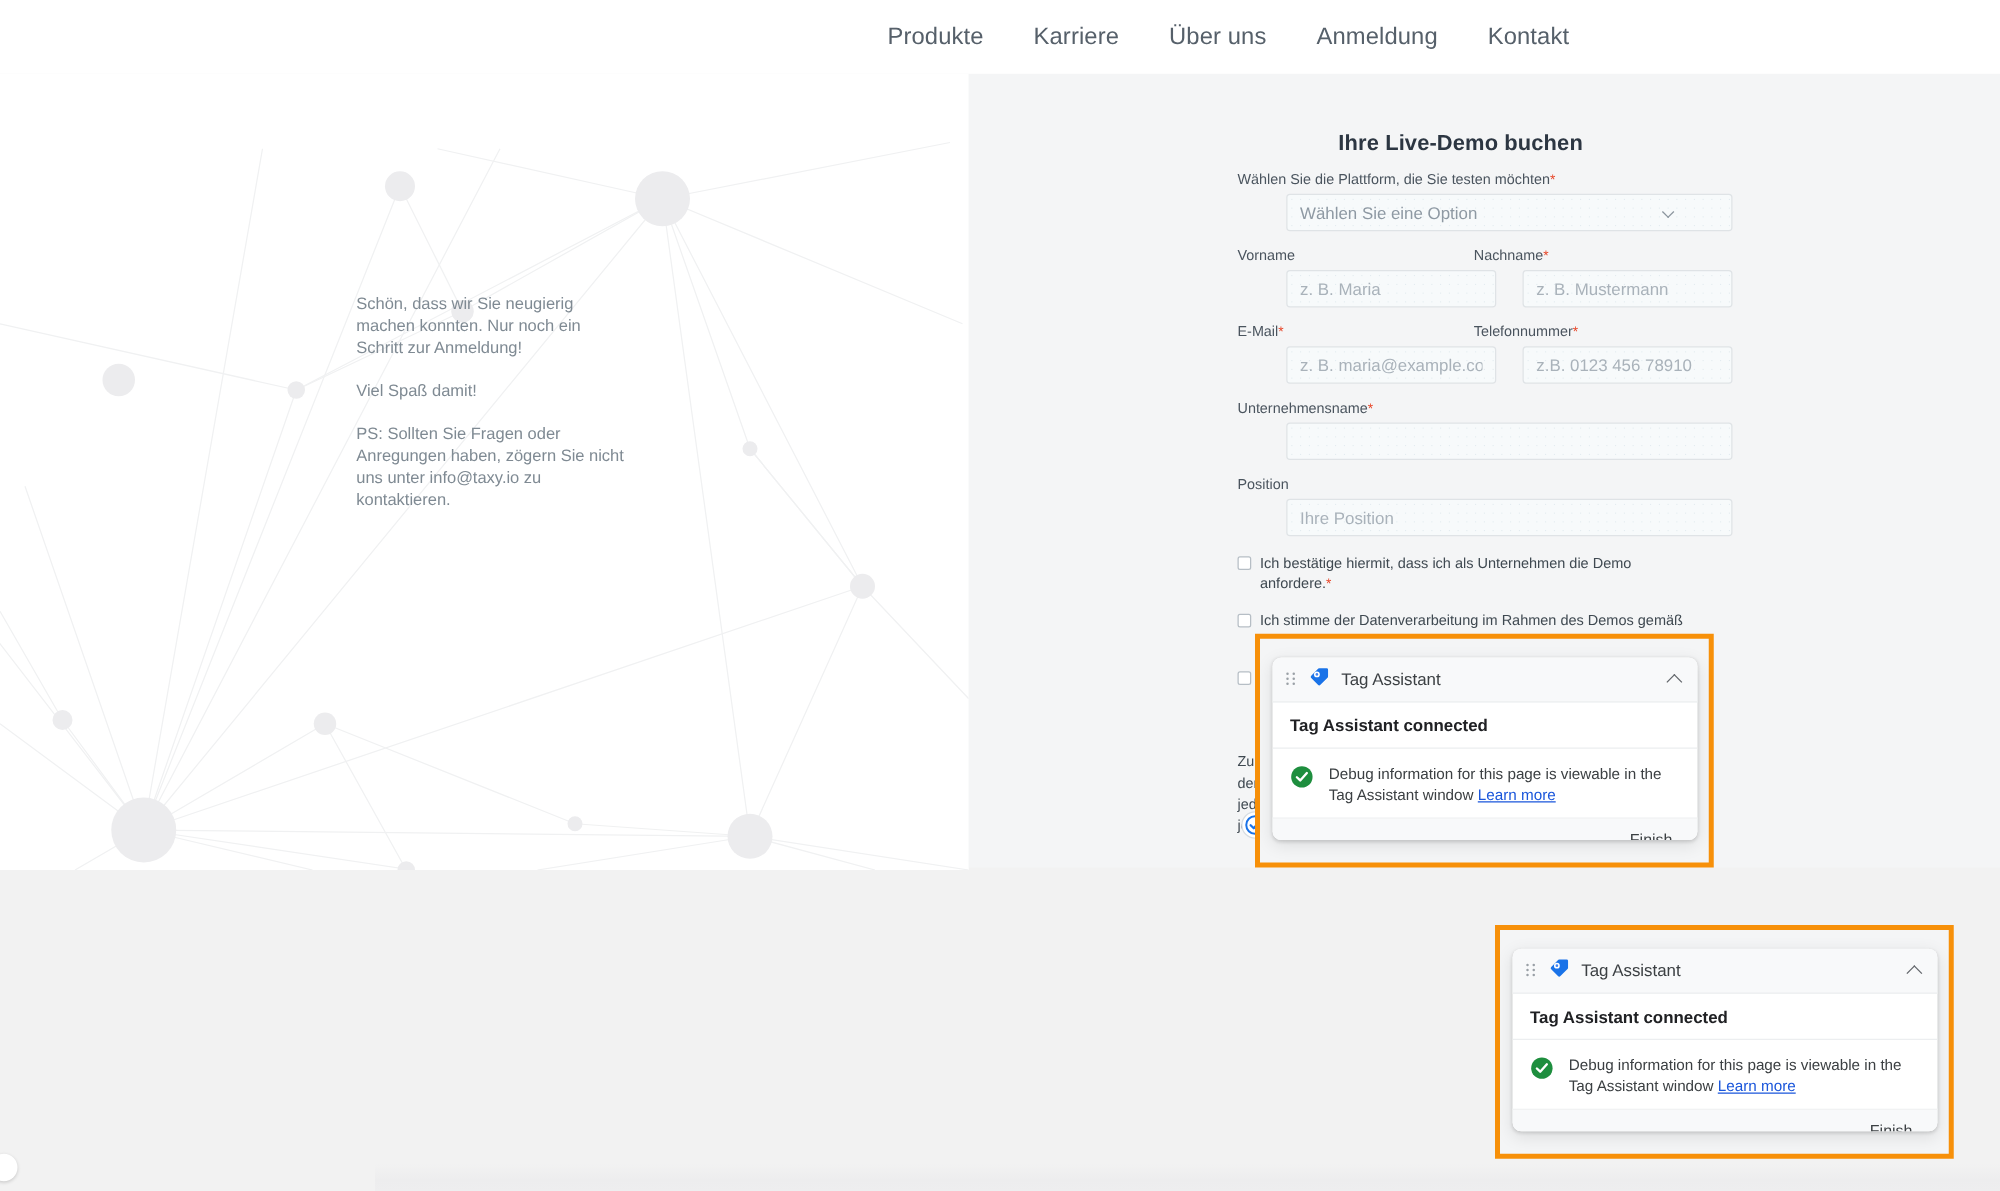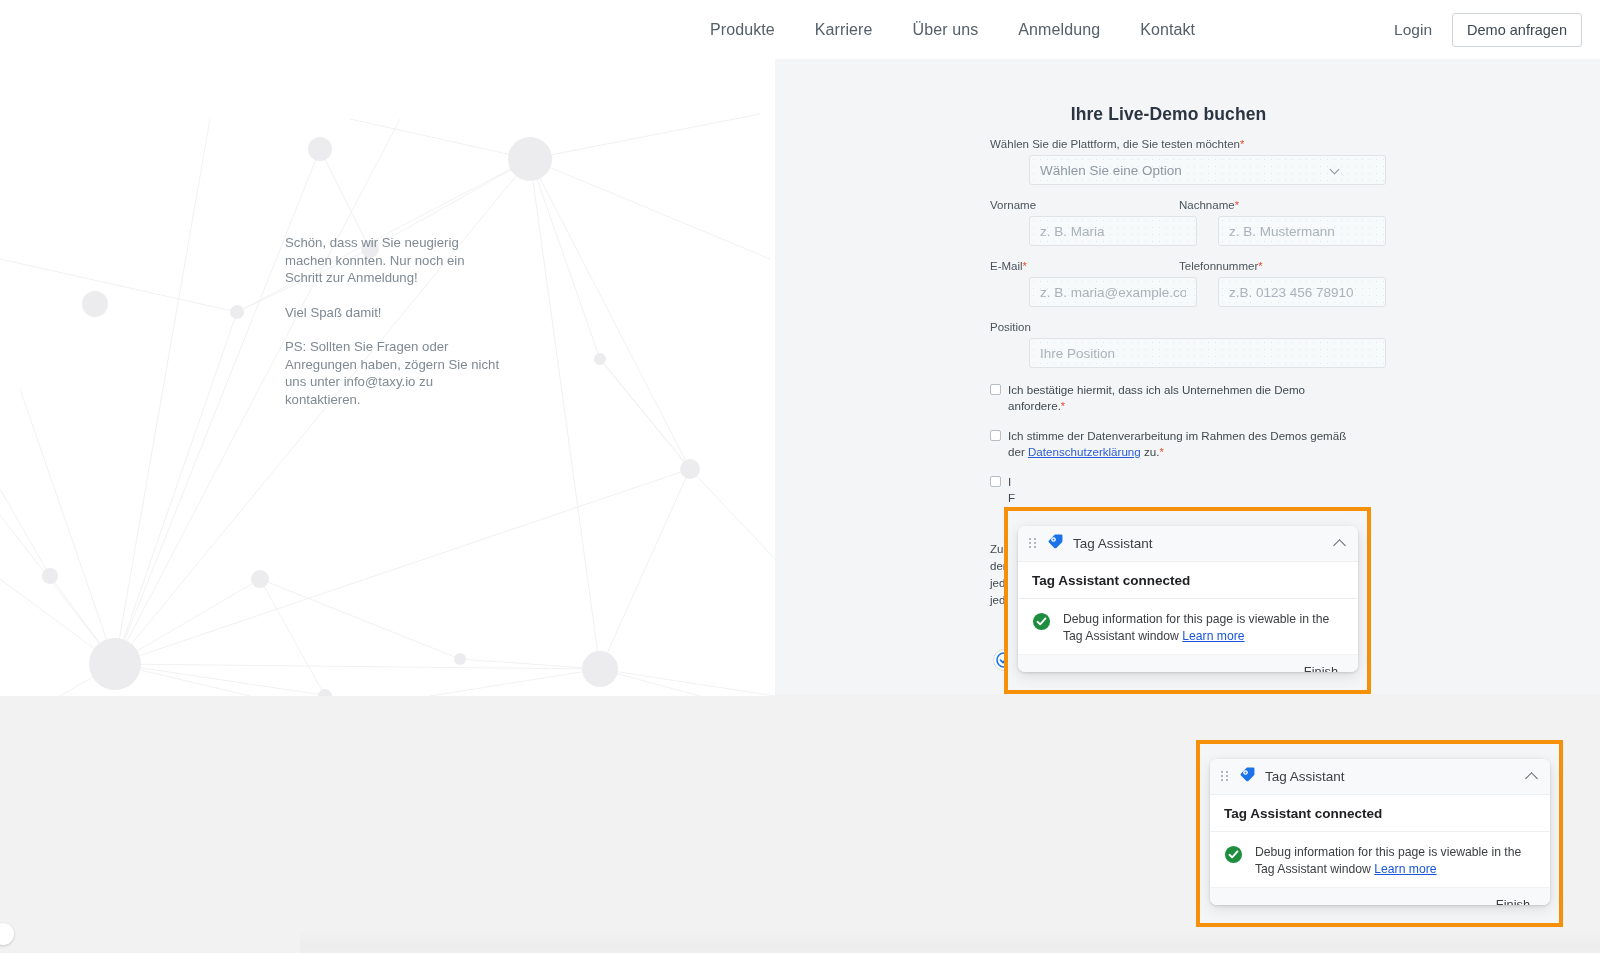--- a/index.html
+++ b/index.html
@@ -15,21 +15,21 @@
   
   .header {
     position:absolute; top:0; left:0; width:1600px; height:59px;
     background:#ffffff; z-index:30;
   }
   .nav {
     position:absolute; left:690px; top:0; height:59px;
     display:flex; align-items:center; gap:0;
   }
   .nav a {
-    color:#56606a; font-size:16px; text-decoration:none;
+    color:#56606a; font-size:19px; text-decoration:none;
     padding:0 20px; white-space:nowrap; letter-spacing:.1px;
   }
   .nav a:nth-child(1){ margin-left:0; }
   .nav-right {
     position:absolute; right:18px; top:0; height:59px;
     display:flex; align-items:center; gap:20px;
   }
   .nav-right .login {
     color:#56606a; font-size:15.5px; text-decoration:none;
   }
@@ -166,24 +166,20 @@
 <body>
 
 <div class="header">
   <nav class="nav">
     <a href="#">Produkte</a>
     <a href="#">Karriere</a>
     <a href="#">Über uns</a>
     <a href="#">Anmeldung</a>
     <a href="#">Kontakt</a>
   </nav>
-  <div class="nav-right">
-    <a href="#" class="login">Login</a>
-    <button class="demo-btn">Demo anfragen</button>
-  </div>
 </div>
 
 <div class="left-panel">
   <svg class="net-svg" width="775" height="637" aria-hidden="true">
     <g stroke="#f0f1f2" stroke-width="1" fill="none">
       <path d="M115 605 L530 100 M115 605 L320 90 M115 605 L210 60 M115 605 L400 60 M115 605 L-20 430 M115 605 L20 330 M115 605 L0 520 M115 605 L260 520 M115 605 L600 610 M115 605 L690 410 M115 605 L250 637 M115 605 L60 637 M115 605 L330 637"></path>
       <path d="M530 100 L690 410 M530 100 L370 190 M530 100 L760 55 M530 100 L600 610 M530 100 L350 60 M530 100 L770 200"></path>
       <path d="M690 410 L600 610 M690 410 L775 500 M690 410 L600 300"></path>
       <path d="M600 610 L460 600 M600 610 L775 637 M600 610 L430 637 M600 610 L700 637"></path>
       <path d="M237 253 L115 605 M237 253 L530 100 M237 253 L0 200"></path>
@@ -256,20 +252,26 @@
         <input class="fld" placeholder="z. B. maria@example.com" style="">
       </div>
       <div class="col">
         <label class="fld-label">
           <span>Telefonnummer</span><span class="req">*</span>
         </label>
         <input class="fld" placeholder="z.B. 0123 456 78910" style="">
       </div>
     </div>
 
+    <div class="grp">
+      <label class="fld-label">
+        <span>Unternehmensname</span><span class="req">*</span>
+      </label>
+      <input class="fld" placeholder="" style="">
+    </div>
 
     <div class="grp">
       <label class="fld-label">
         <span>Position</span><span class="req"></span>
       </label>
       <input class="fld" placeholder="Ihre Position" style="">
     </div>
 
     <div class="cb-row">
       <span class="cb"></span>

